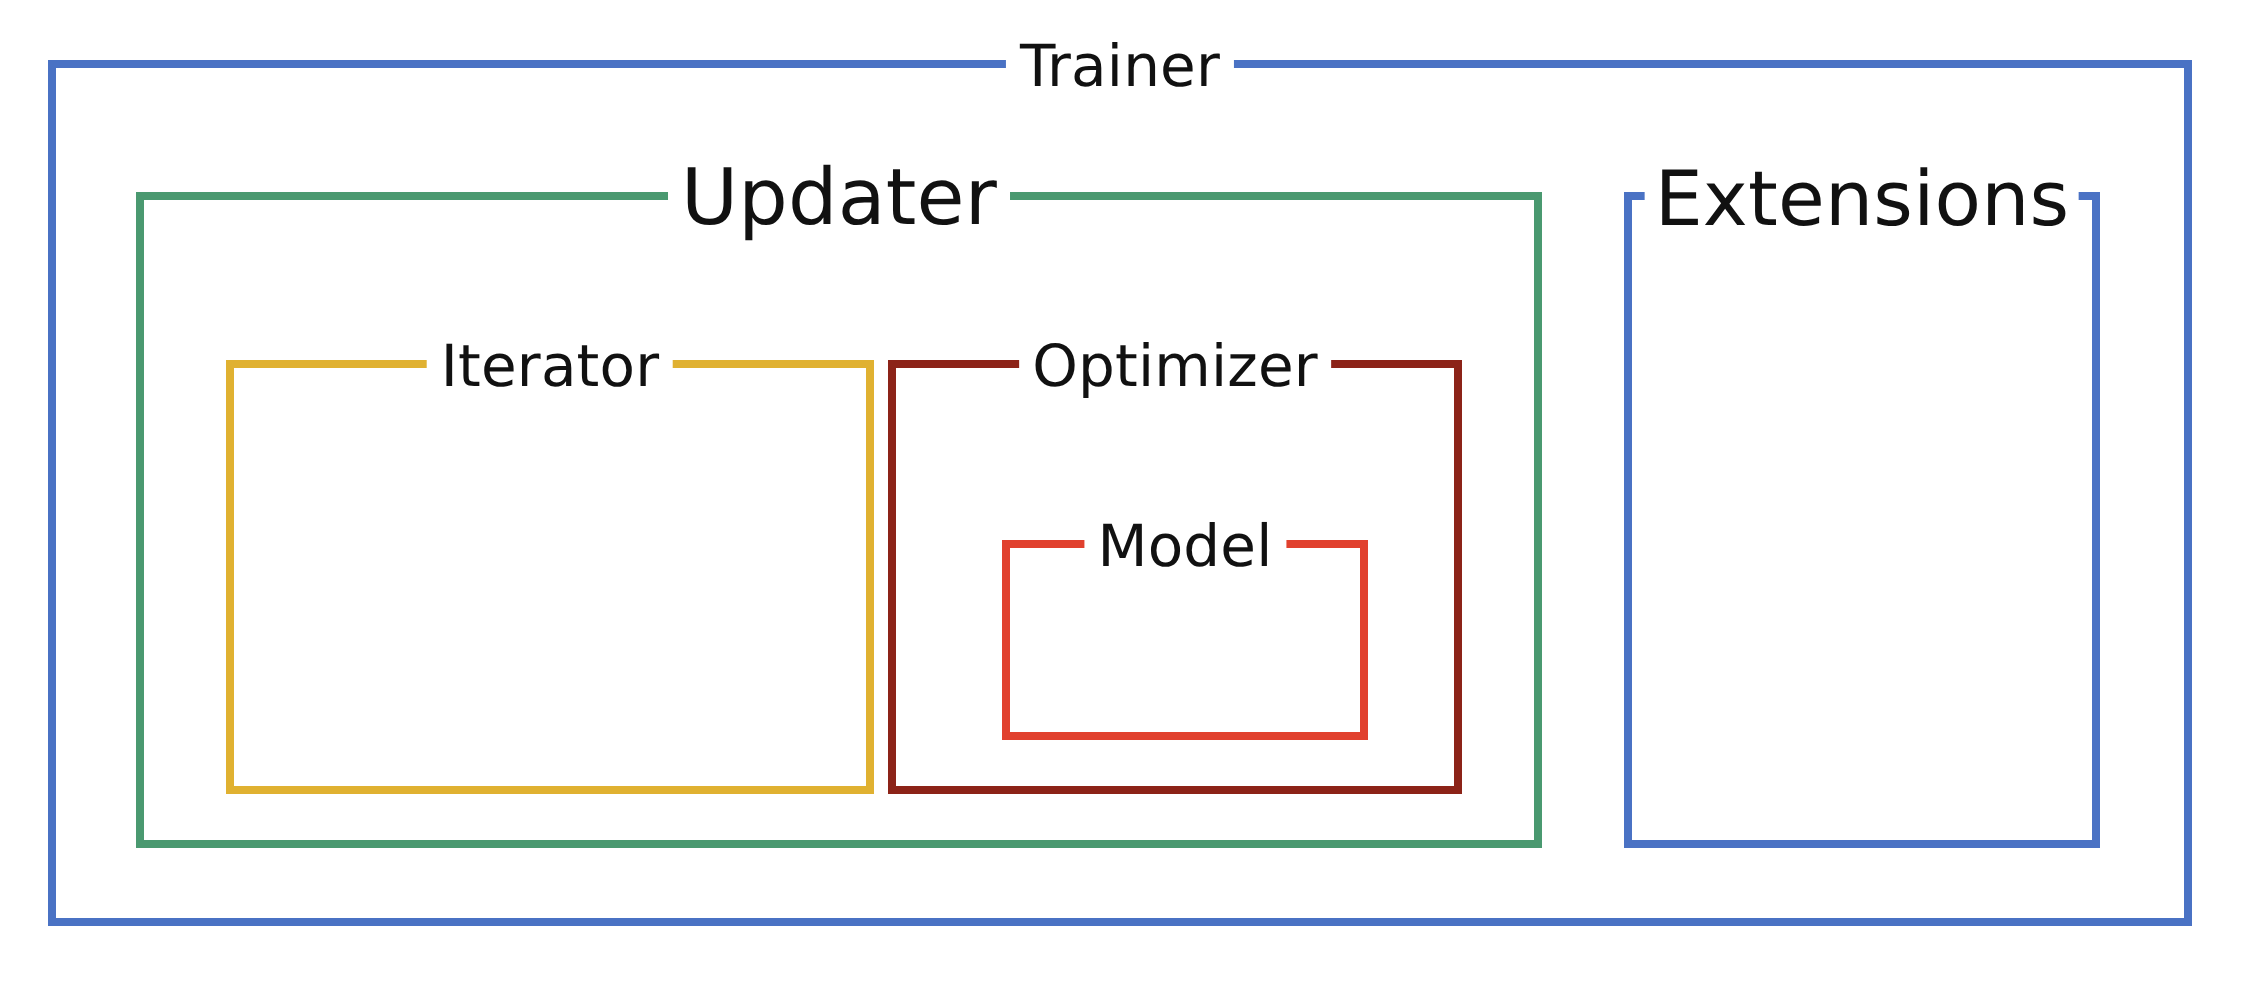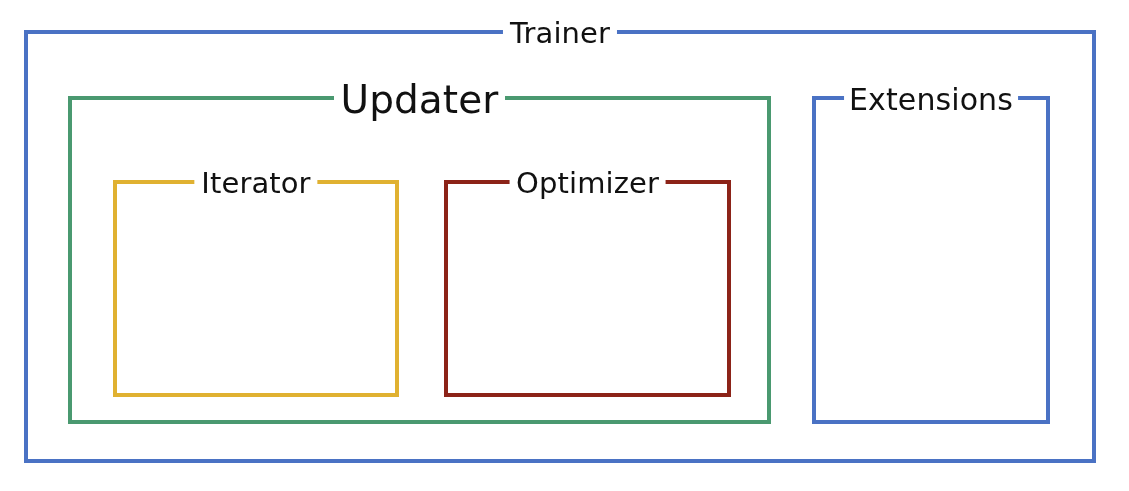--- a/index.html
+++ b/index.html
@@ -59,25 +59,25 @@
     border-color: #4a9970;
   }
   .box-updater > .box-label { font-size: 39px; }
 
   .box-extensions {
     left: 808px; top: 92px;
     width: 238px; height: 328px;
     border-width: 4px;
     border-color: #4a72c4;
   }
-  .box-extensions > .box-label { font-size: 30px; padding: 2px 5px 3px 5px; }
+  .box-extensions > .box-label { font-size: 38px; padding: 2px 5px 3px 5px; }
 
   .box-iterator {
     left: 105px; top: 172px;
-    width: 286px; height: 217px;
+    width: 324px; height: 217px;
     border-width: 4px;
     border-color: #e0b131;
   }
   .box-iterator > .box-label { font-size: 29px; }
 
   .box-optimizer {
     left: 436px; top: 172px;
     width: 287px; height: 217px;
     border-width: 4px;
     border-color: #8c2318;
@@ -113,20 +113,23 @@
       <span class="box-label" style="color: rgb(17, 17, 17); background: rgb(255, 255, 255);">Updater</span>
 
       <div class="box box-iterator" style="left: 41px; top: 80px; border-color: rgb(224, 177, 49);">
         <span class="box-label" style="color: rgb(17, 17, 17); background: rgb(255, 255, 255);">Iterator</span>
 
       </div>
 
       <div class="box box-optimizer" style="left: 372px; top: 80px; border-color: rgb(140, 35, 24);">
         <span class="box-label" style="color: rgb(17, 17, 17); background: rgb(255, 255, 255);">Optimizer</span>
 
+        <div class="box box-model" style="left: 53px; top: 86px; border-color: rgb(225, 65, 46);">
+          <span class="box-label" style="color: rgb(17, 17, 17); background: rgb(255, 255, 255);">Model</span>
+        </div>
       </div>
     </div>
 
     <div class="box box-extensions" style="left: 784px; top: 62px; border-color: rgb(74, 114, 196);">
       <span class="box-label" style="color: rgb(17, 17, 17); background: rgb(255, 255, 255);">Extensions</span>
     </div>
   </div>
 
 </div>
 

